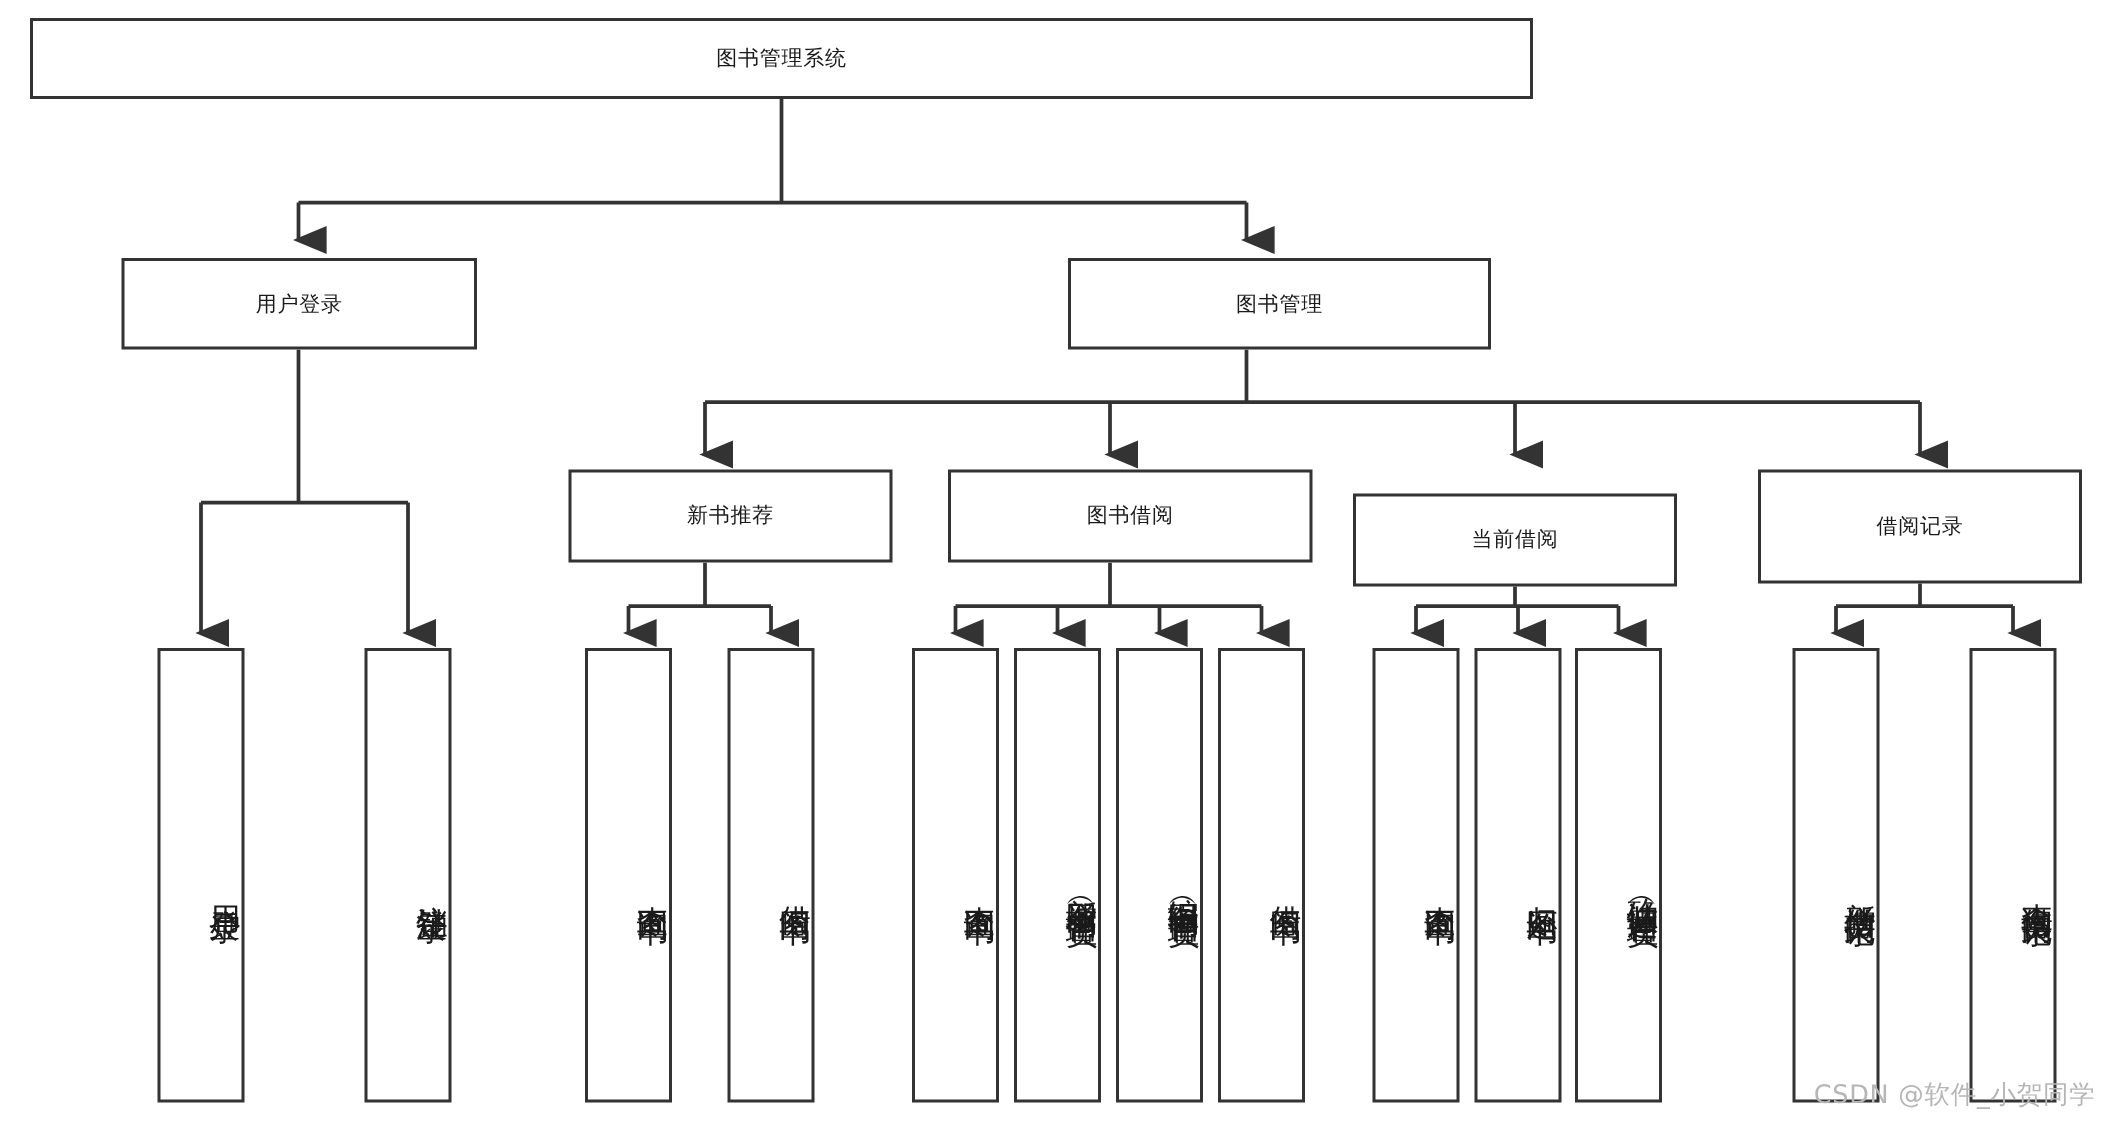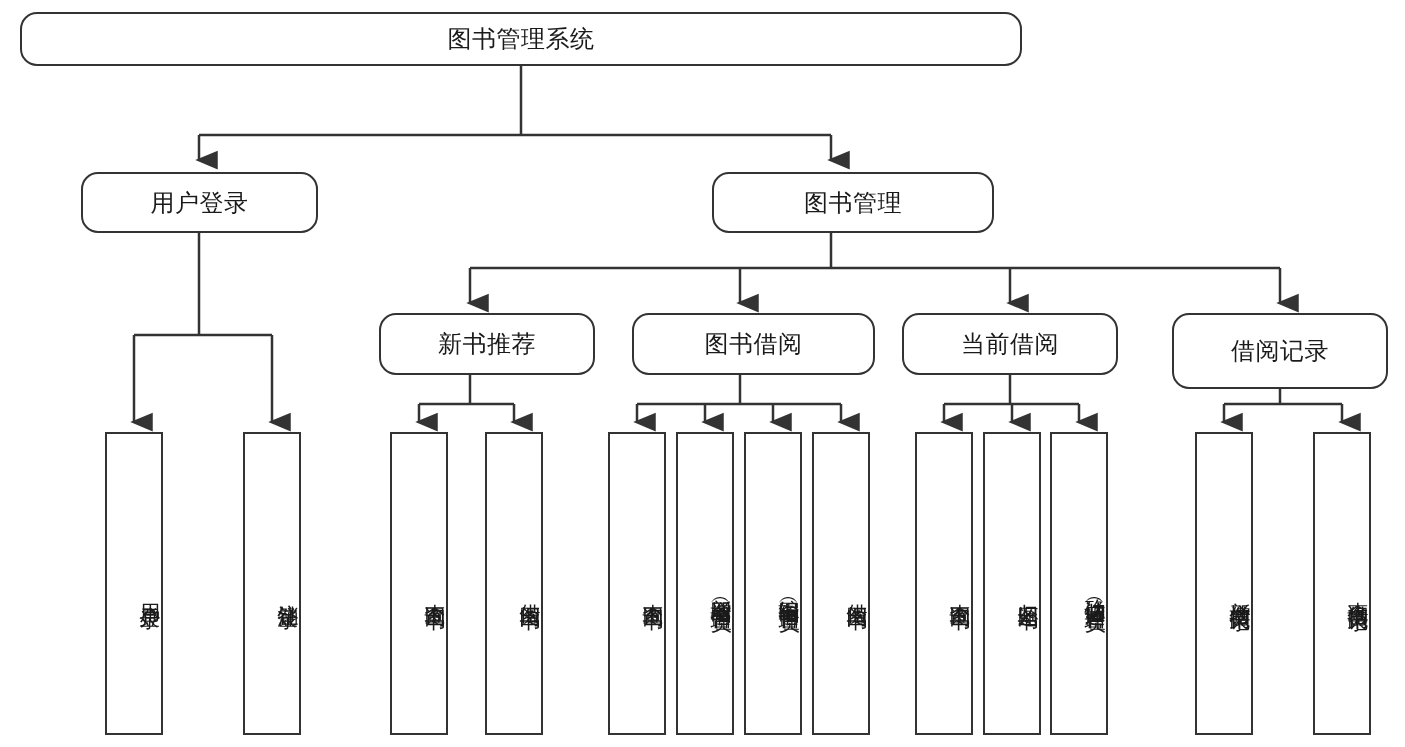--- a/index.html
+++ b/index.html
@@ -29,23 +29,22 @@
     position: absolute;
     box-sizing: border-box;
     border: 2.5px solid #333333;
     background: #ffffff;
     display: flex;
     align-items: center;
     justify-content: center;
     color: #1a1a1a;
   }
   .node.horiz {
-    font-size: 24px;
+    font-size: 14px;
     letter-spacing: 0.5px;
-    border-radius: 17px;
   }
   .node.vert {
     writing-mode: vertical-rl;
     text-orientation: upright;
     font-size: 21px;
     letter-spacing: 2px;
     align-items: flex-start;
     justify-content: center;
     padding-top: 14px;
   }
@@ -129,21 +128,21 @@
   <div class="node horiz" style="left:712px; top:172px; width:282px; height:61px;">
     <span>图书管理</span>
   </div>
 
   <div class="node horiz" style="left:379px; top:313px; width:216px; height:62px;">
     <span>新书推荐</span>
   </div>
   <div class="node horiz" style="left:632px; top:313px; width:243px; height:62px;">
     <span>图书借阅</span>
   </div>
-  <div class="node horiz" style="left:902px; top:313px; width:216px; height:62px;">
+  <div class="node horiz" style="left:902px; top:329px; width:216px; height:62px;">
     <span>当前借阅</span>
   </div>
   <div class="node horiz" style="left:1172px; top:313px; width:216px; height:76px;">
     <span>借阅记录</span>
   </div>
 
   <div class="node vert" style="left:105px; top:432px; width:58px; height:303px;">
     <span>用户登录</span>
   </div>
   <div class="node vert" style="left:243px; top:432px; width:58px; height:303px;">
@@ -180,14 +179,15 @@
     <span>确认归还（管理员）</span>
   </div>
 
   <div class="node vert" style="left:1195px; top:432px; width:58px; height:303px;">
     <span>新增借阅记录</span>
   </div>
   <div class="node vert" style="left:1313px; top:432px; width:58px; height:303px;">
     <span>查询借阅记录</span>
   </div>
 
+  <div class="watermark">CSDN @软件_小贺同学</div>
 
 </div>
 
 </body></html>

